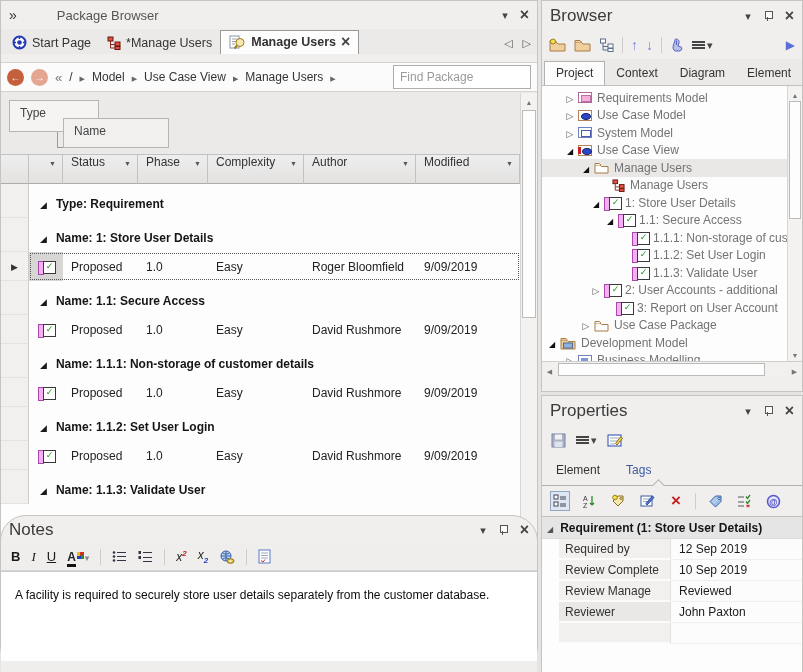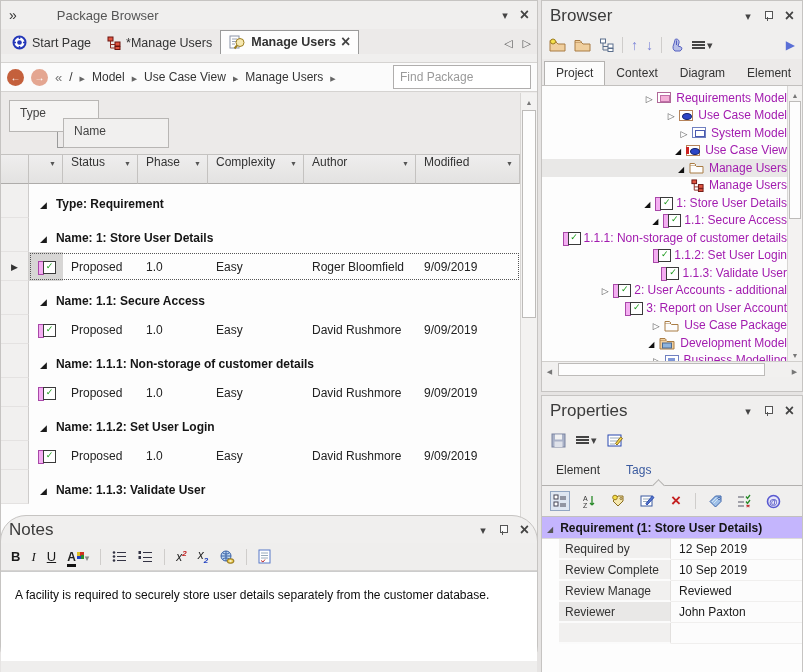--- a/index.html
+++ b/index.html
@@ -113,21 +113,21 @@
   #br .titlebar { height:30px; }
   .brtoolbar { height:28px; display:flex; align-items:center; gap:8px; padding:0 7px; }
   .arr { font-weight:bold; color:#7d85d8; font-size:14px; }
   .arr.up::before { content:"↑"; }
   .arr.dn::before { content:"↓"; }
   .play::before { content:"▶"; color:#5a6fd6; font-size:12px; }
   .brtabs { height:26px; background:#eceae9; display:flex; align-items:flex-end; padding-left:2px; }
   .brtab { padding:4px 11px 5px; color:#333;text-align:right; }
   .brtab.active { background:#fcfcfc; border:1px solid #b4b2b0; border-bottom:none; }
   .tree { position:relative; background:#fdfdfd; border-top:1px solid #c2c0be; height:276px; overflow:hidden; padding:3px 15px 0 0; }
-  .trow { display:flex; align-items:center; height:17.5px; white-space:nowrap; overflow:hidden; color:#a21caf;justify-content:flex-end; }
+  .trow { display:flex; align-items:center; height:17.5px; white-space:nowrap; overflow:hidden; color:#737373; }
   .trow.hl { background:#e9e8e7; }
   .ex { width:12px; flex:none; text-align:center; }
   .ex-open::before { content:"◢"; font-size:8px; color:#111; }
   .ex-closed::before { content:"▷"; font-size:9px; color:#555; }
   .tic { margin:0 5px 0 2px; flex:none; }
   .bx { display:inline-block; width:14px; height:11px; background:#fff; position:relative; }
   .ic-reqmodel { border:1px solid #b06898; }
   .ic-reqmodel::after { content:""; position:absolute; left:2px; top:2px; width:8px; height:5px; background:#f4b0d8; border:1px solid #c070a8; }
   .ic-ucm { border:1px solid #b5835a; }
   .ic-ucm::after { content:""; position:absolute; left:2px; top:2px; width:8px; height:5px; border-radius:50%; background:#2c46c8; border:1px solid #16246e; }
@@ -152,21 +152,21 @@
   .prtoolbar { height:28px; display:flex; align-items:center; gap:10px; padding:0 9px; }
   .prtabs { height:32px; position:relative; display:flex; align-items:center; gap:26px; padding:0 0 0 14px; border-bottom:1px solid #b2b0ae; }
   .prtab { color:#333; }
   .prtab.active { color:#3a5a9f; }
   .notch { position:absolute; left:112px; bottom:-5px; width:9px; height:9px; background:#f0efee; border-left:1px solid #b2b0ae; border-top:1px solid #b2b0ae; transform:rotate(45deg); }
   .prtoolbar2 { height:30px; display:flex; align-items:center; gap:9px; padding:0 8px; }
   .tbtn { display:flex; align-items:center; justify-content:center; width:20px; height:20px; }
   .tbtn.pressed { background:#dfe7f2; border:1px solid #92a6c2; }
   .delx::before { content:"×"; color:#c41f1f; font-size:17px; font-weight:bold; }
   .prtable { background:#fdfdfd; height:157px; border-top:1px solid #c2c0be; }
-  .prgroup { display:flex; align-items:center; height:22px; background:#c4b5fd; border-bottom:1px solid #dddbd9; }
+  .prgroup { display:flex; align-items:center; height:22px; background:#e5e5e5; border-bottom:1px solid #dddbd9; }
   .prgroup .tri { margin-left:5px; }
   .prgroup .tri::before { font-size:8px; color:#555; }
   .prgroup .glabel { margin-left:7px; font-weight:bold; color:#151515; }
   .prow { display:flex; height:21px; align-items:stretch; }
   .prow .pgut { width:17px; flex:none; background:#fdfdfd; }
   .prow .pname { width:112px; flex:none; background:#f1f0ef; border-bottom:2px solid #fbfbfb; border-right:1px solid #e2e0de; display:flex; align-items:center; padding-left:6px; color:#333; }
   .prow .pval { flex:1; background:#fcfcfc; border-bottom:1px solid #f0efee; display:flex; align-items:center; padding-left:8px; color:#1c1c1c; }
   .prow.alt .pname { background:#e9e8e7; }
 </style>
 </head>

